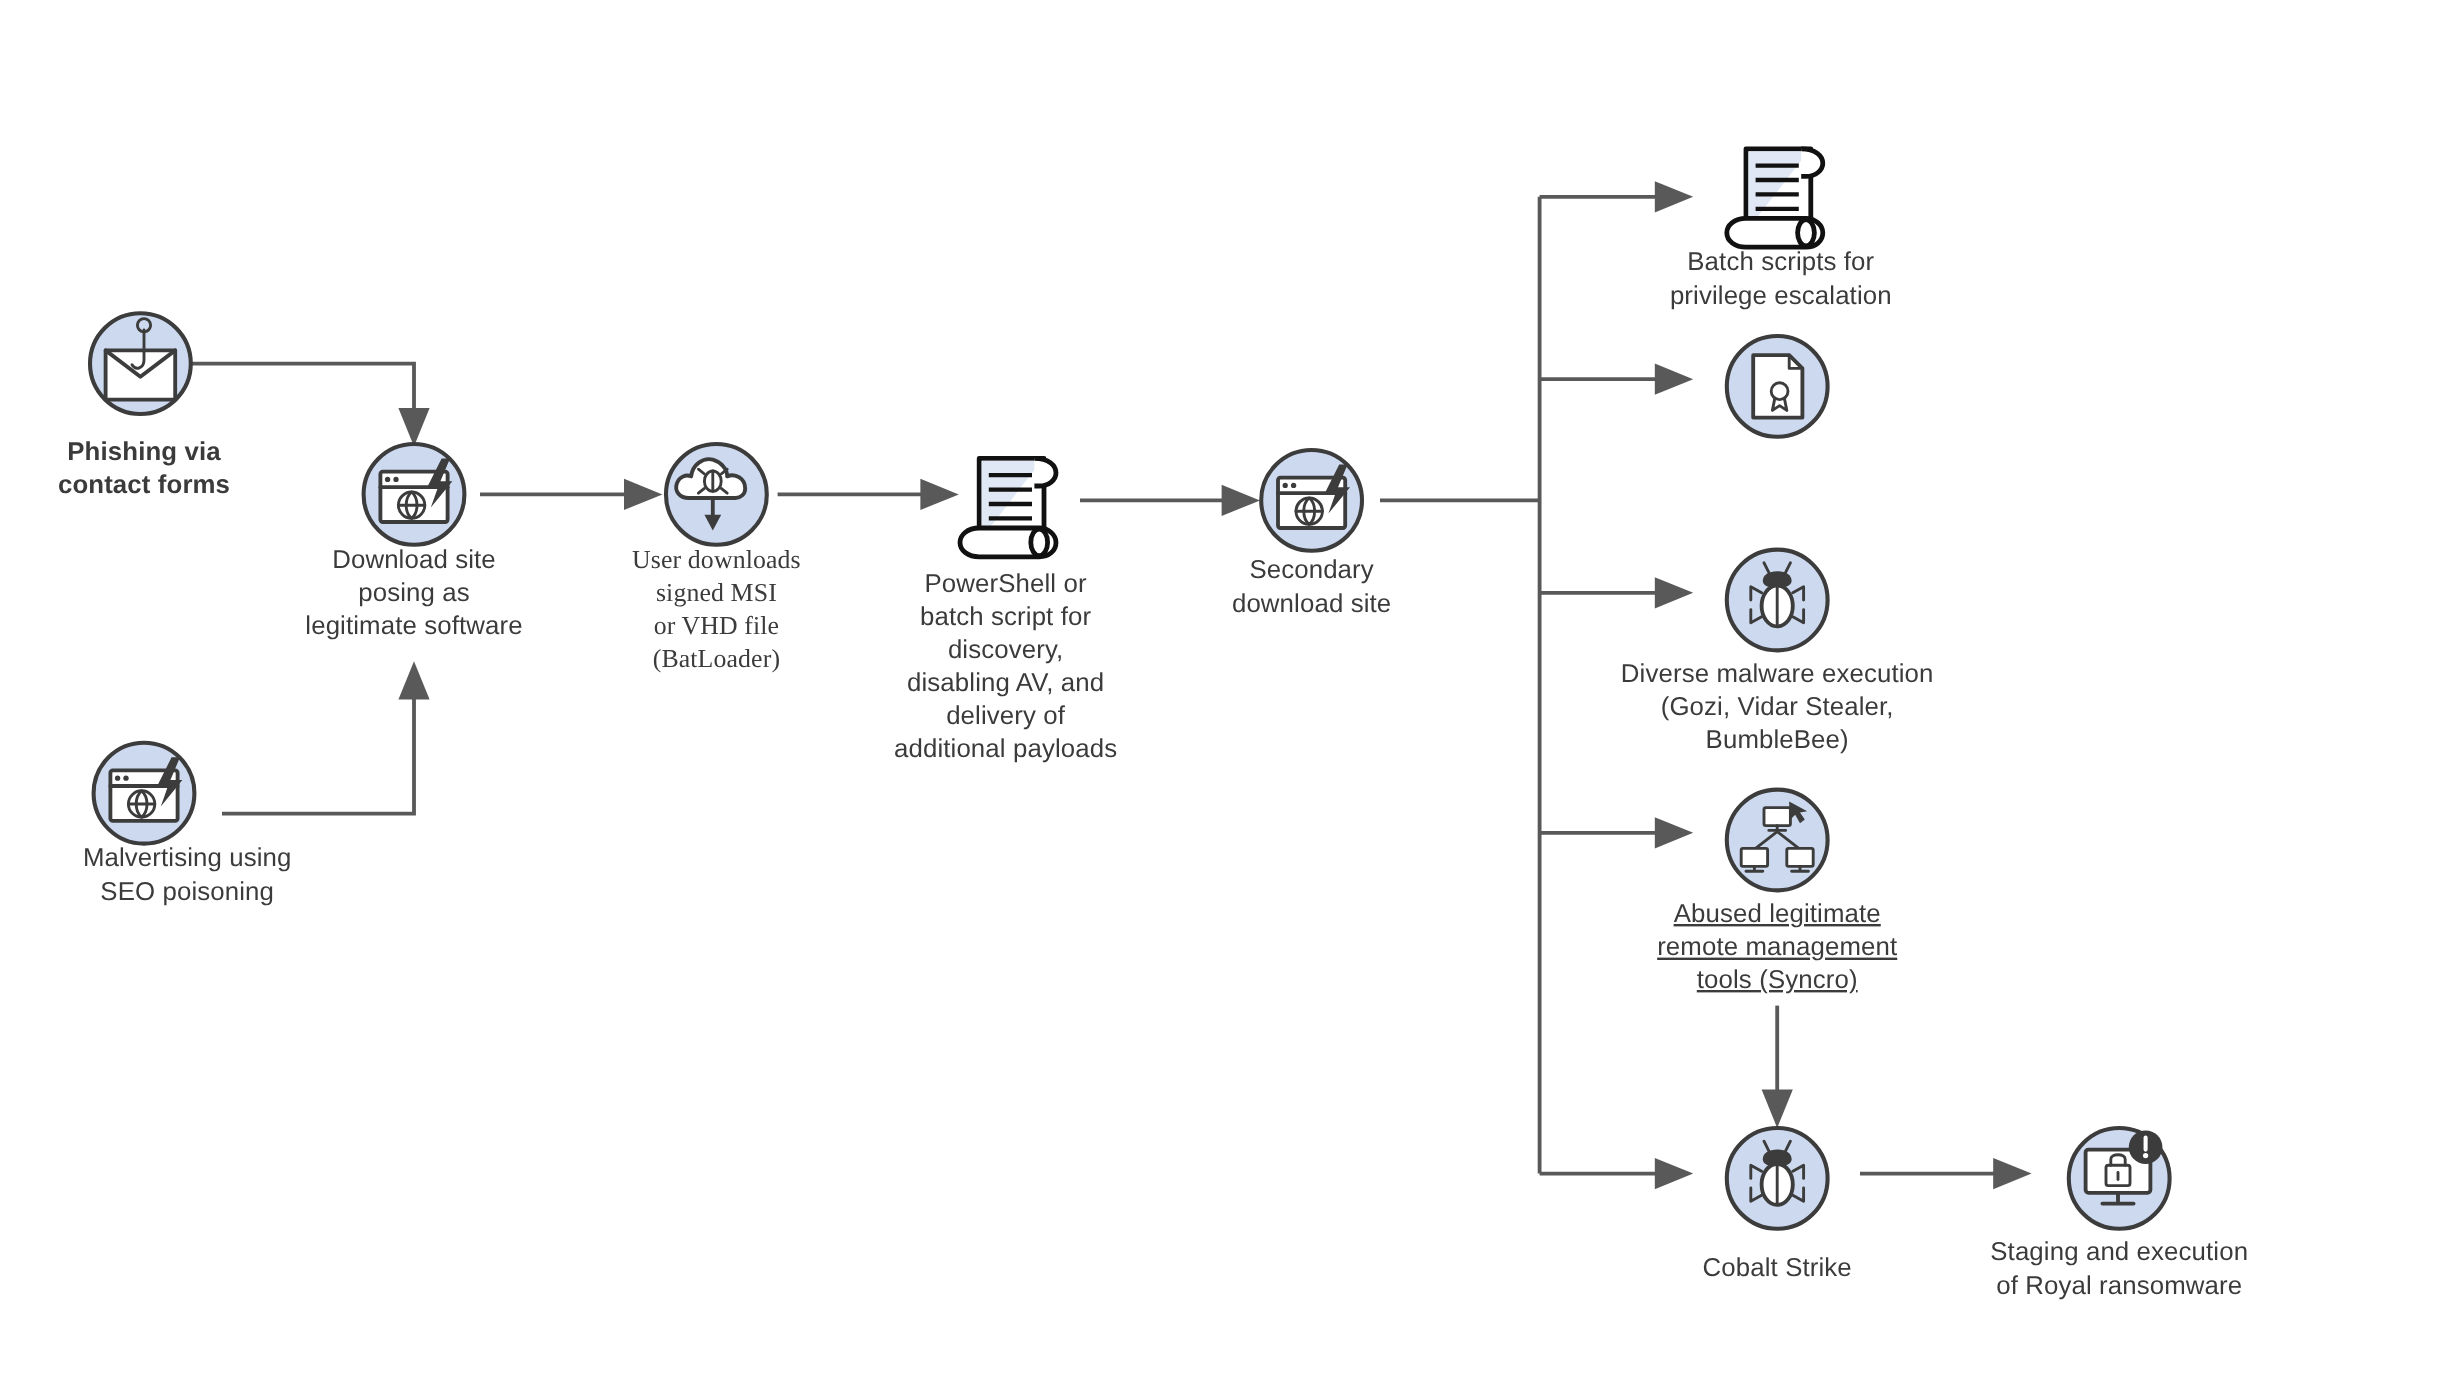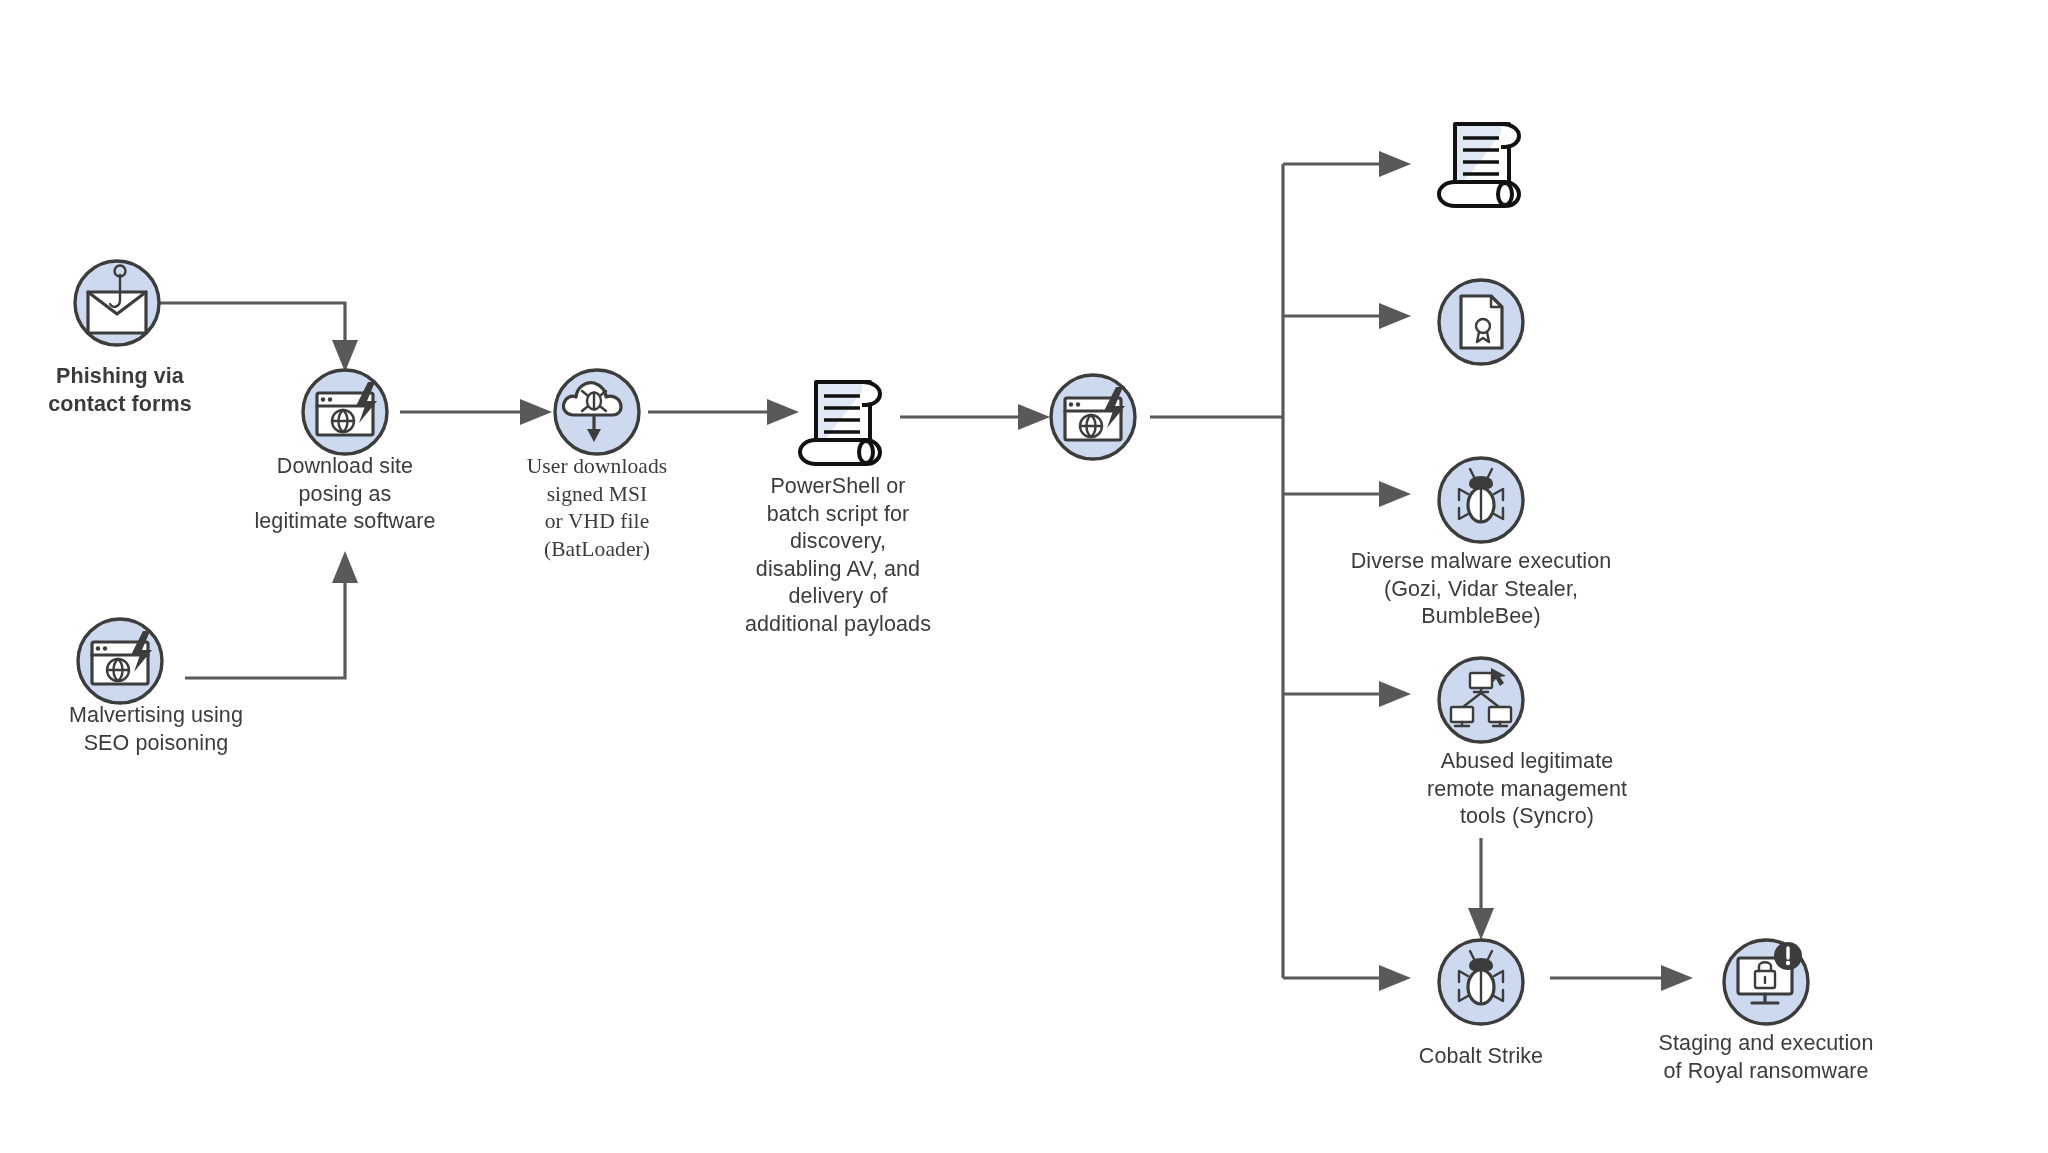--- a/index.html
+++ b/index.html
@@ -288,23 +288,27 @@
   <div class="node-label" style="left:477px; top:453px; width:240px;font-family:Liberation Serif, serif;">User downloads
 signed MSI
 or VHD file
 (BatLoader)</div>
   <div class="node-label" style="left:718px; top:473px; width:240px;">PowerShell or
 batch script for
 discovery,
 disabling AV, and
 delivery of
 additional payloads</div>
+  <div class="node-label" style="left:973px; top:462px; width:240px;">Secondary
+download site</div>
+  <div class="node-label" style="left:1334px;top:205px; width:300px;">Batch scripts for
+privilege escalation</div>
   <div class="node-label" style="left:1321px;top:548px; width:320px;">Diverse malware execution
 (Gozi, Vidar Stealer,
 BumbleBee)</div>
-  <div class="node-label" style="left:1377px;top:748px; width:300px;">Abused legitimate
+  <div class="node-label" style="left:1331px;top:748px; width:300px;text-decoration:underline;">Abused legitimate
 remote management
 tools (Syncro)</div>
   <div class="node-label" style="left:1361px;top:1030px;width:240px;margin-top:13px;">Cobalt Strike</div>
   <div class="node-label" style="left:1621px;top:1030px;width:290px;">Staging and execution
 of Royal ransomware</div>
 
 </div>
 
 </body></html>

